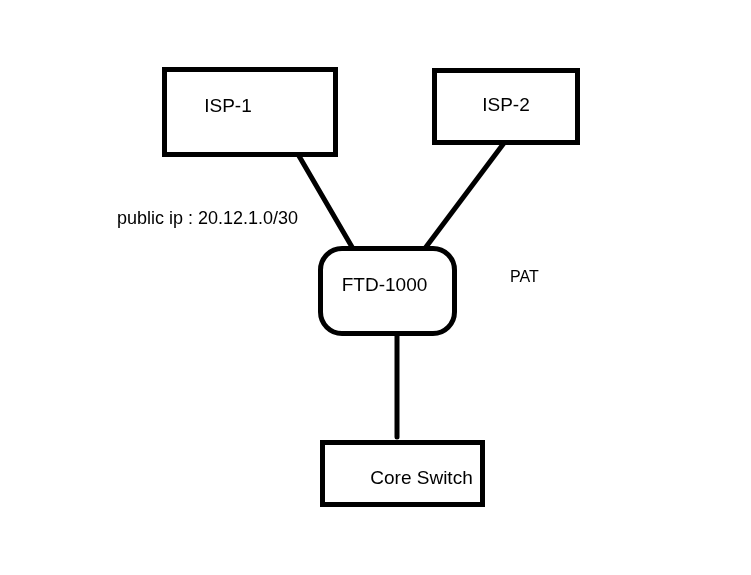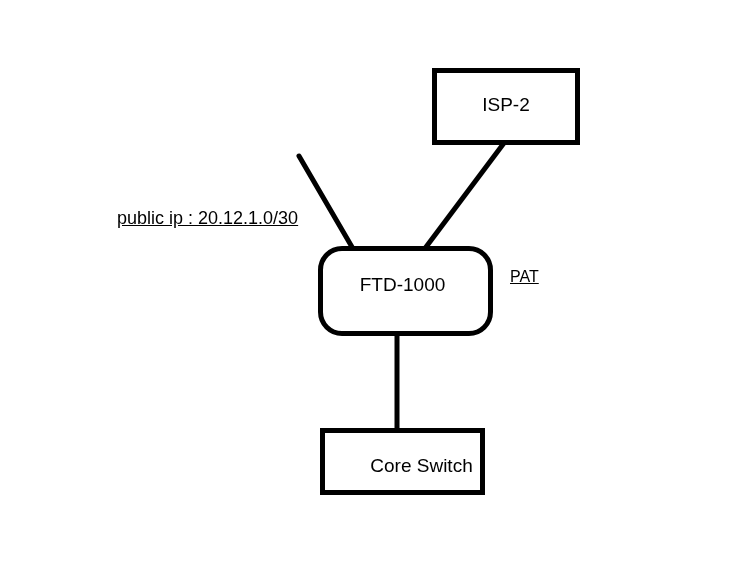--- a/index.html
+++ b/index.html
@@ -38,48 +38,50 @@
     box-sizing:border-box;
     border:5px solid var(--stroke);
     background:var(--background);
     display:flex;
     align-items:center;
     justify-content:center;
     font-size:19px;
   }
   .node-isp1{ left:162px; top:67px;  width:176px; height:90px; }
   .node-isp2{ left:432px; top:68px;  width:148px; height:77px;align-items:center; }
-  .node-ftd { left:318px; top:246px; width:175px; height:90px; border-radius:24px; }
-  .node-core{ left:320px; top:428px; width:165px; height:67px; }
+  .node-ftd { left:318px; top:246px; width:139px; height:90px; border-radius:24px; }
+  .node-core{ left:320px; top:440px; width:165px; height:67px; }
   .node-isp1 .node-label{ transform:translate(-22px,-6px); }
   .node-isp2 .node-label{ transform:translate(0px,-2px); }
   .node-ftd  .node-label{ transform:translate(-3px,-6px); }
   .node-core .node-label{ transform:translate(19px,4px); }
   .annotation{
     position:absolute;
     white-space:nowrap;
     font-size:18px;
     line-height:22px;
-    text-decoration:underline;
   }
   .annotation-public-ip{ left:117px; top:207px; }
   .annotation-pat{ left:510px; top:265px; font-size:16px; line-height:24px; }
   .annotation-private-block{ left:424px; top:372px; line-height:26px; }
 </style>
 </head>
 <body>
 
 <div class="canvas">
 
   <svg class="links" viewBox="0 0 751 575" aria-hidden="true">
     <line x1="299" y1="156" x2="352" y2="247"></line>
     <line x1="504" y1="143" x2="426" y2="247"></line>
     <line x1="397" y1="333" x2="397" y2="437"></line>
   </svg>
 
+  <div class="node node-isp1">
+    <span class="node-label">ISP-1</span>
+  </div>
 
   <div class="node node-isp2">
     <span class="node-label">ISP-2</span>
   </div>
 
   <div class="node node-ftd">
     <span class="node-label">FTD-1000</span>
   </div>
 
   <div class="node node-core">

